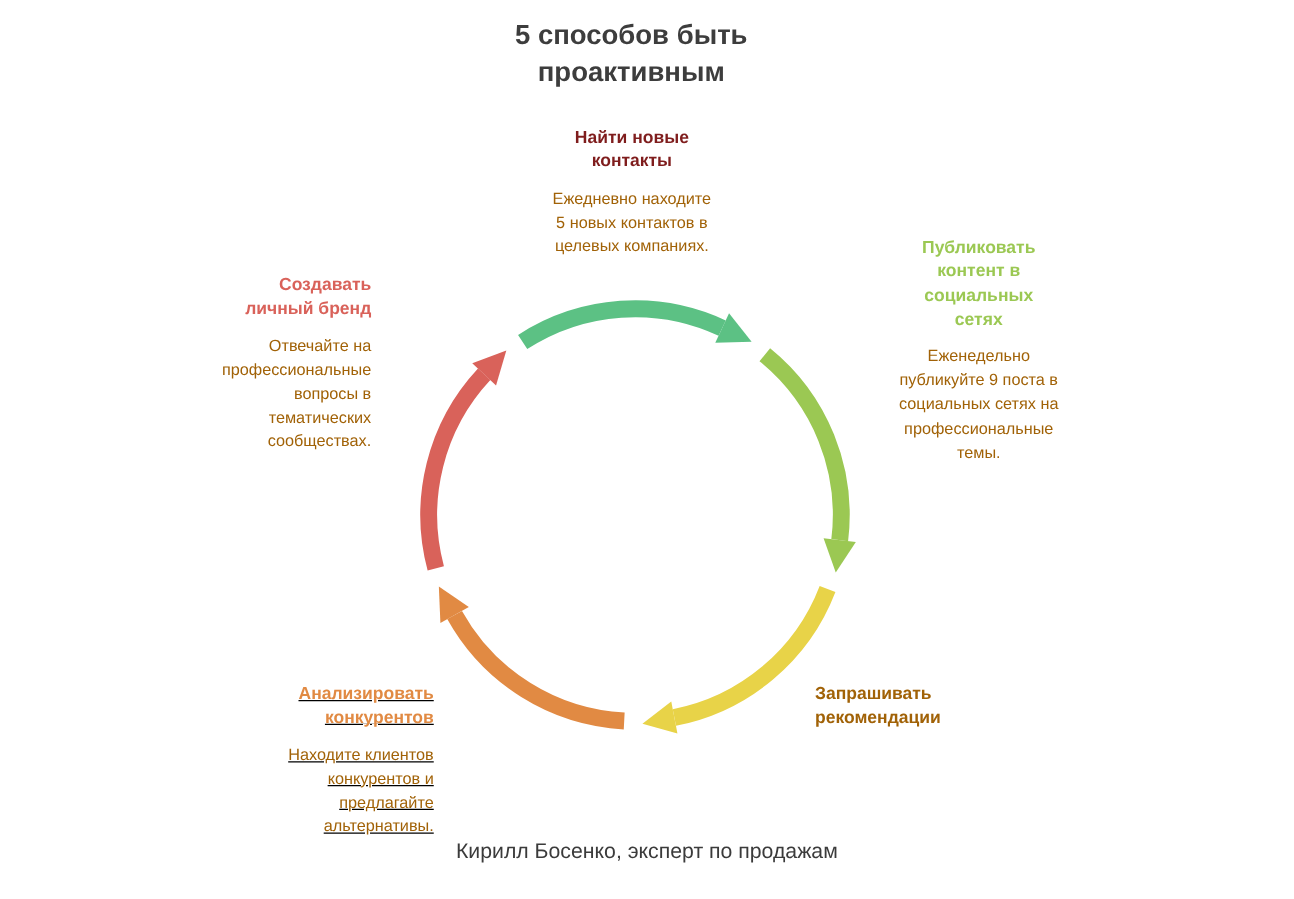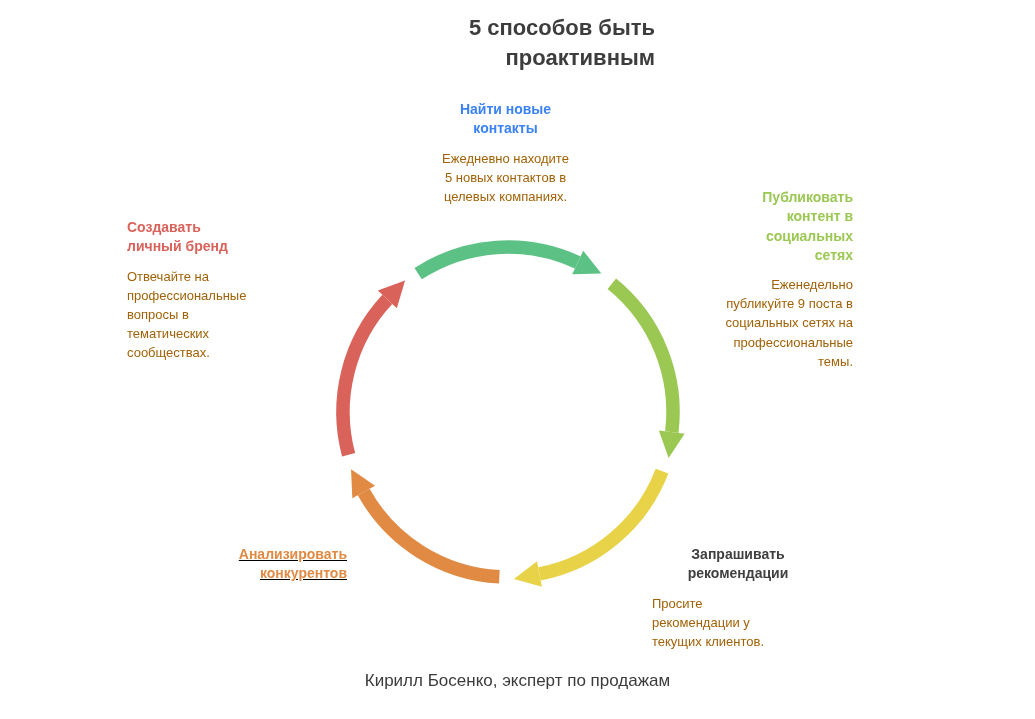--- a/index.html
+++ b/index.html
@@ -9,21 +9,21 @@
     width: 1035px;
     height: 719px;
     font-family: "Liberation Sans", sans-serif;
     overflow: hidden;
   }
   .title {
     position: absolute;
     left: 355px;
     top: 13px;
     width: 300px;
-    text-align: right;
+    text-align: center;
     font-size: 22px;
     font-weight: bold;
     color: #3d3d3d;
     line-height: 1.35;
     white-space: pre-line;
   }
   .cycle {
     position: absolute;
     left: 298px;
     top: 202px;
@@ -39,24 +39,24 @@
     white-space: pre-line;
     margin-bottom: 10px;
   }
   .step .desc {
     font-size: 13px;
     color: #a16207;
     line-height: 1.47;
     white-space: pre-line;
   }
   .step-top          { left: 418px; top: 100px; width: 175px; text-align: center; }
-  .step-right        { left: 681px; top: 188px; width: 172px; text-align: right; }
+  .step-right        { left: 697px; top: 188px; width: 172px; text-align: center; }
   .step-bottom-right { left: 652px; top: 545px; width: 172px; text-align: left; }
   .step-bottom-left  { left: 175px; top: 545px; width: 172px; text-align: right; text-decoration: underline; }
-  .step-left         { left: 127px; top: 218px; width: 170px; text-align: left; }
+  .step-left         { left: 127px; top: 218px; width: 170px; text-align: right; }
   .footer {
     position: absolute;
     left: 0;
     top: 671px;
     width: 1035px;
     text-align: center;
     font-size: 17px;
     color: #3b3b3b;
   }
 </style>
@@ -73,50 +73,51 @@
     <polygon points="370.60,255.91 386.67,231.69 360.87,228.52" fill="#9bc853"></polygon>
     <path d="M 364.04 269.13 A 165 165 0 0 1 241.48 371.97" fill="none" stroke="#e8d348" stroke-width="13.5"></path>
     <polygon points="215.96,376.93 243.96,384.73 239.00,359.21" fill="#e8d348"></polygon>
     <path d="M 201.36 374.77 A 165 165 0 0 1 65.69 289.99" fill="none" stroke="#e18a43" stroke-width="13.5"></path>
     <polygon points="53.08,267.25 54.32,296.30 77.06,283.69" fill="#e18a43"></polygon>
     <path d="M 50.62 252.71 A 165 165 0 0 1 89.33 97.47" fill="none" stroke="#d9625a" stroke-width="13.5"></path>
     <polygon points="107.06,78.46 79.82,88.60 98.83,106.34" fill="#d9625a"></polygon>
   </svg>
 
 <div class="step step-top">
-  <div class="label" style="color: #3b82f6;">Найти новые
+  <div class="label" style="color: #7f1d1d;">Найти новые
 контакты</div>
   <div class="desc">Ежедневно находите
 5 новых контактов в
 целевых компаниях.</div>
 </div>
 
 <div class="step step-right">
   <div class="label" style="color: rgb(155, 200, 83);">Публиковать
 контент в
 социальных
 сетях</div>
   <div class="desc">Еженедельно
 публикуйте 9 поста в
 социальных сетях на
 профессиональные
 темы.</div>
 </div>
 
 <div class="step step-bottom-right">
-  <div class="label" style="color: #404040; text-align: center;">Запрашивать
+  <div class="label" style="color: #a16207;">Запрашивать
 рекомендации</div>
-  <div class="desc">Просите
-рекомендации у
-текущих клиентов.</div>
 </div>
 
 <div class="step step-bottom-left">
   <div class="label" style="color: rgb(225, 138, 67);">Анализировать
 конкурентов</div>
+  <div class="desc">Находите клиентов
+конкурентов и
+предлагайте
+альтернативы.</div>
 </div>
 
 <div class="step step-left">
   <div class="label" style="color: rgb(217, 98, 90);">Создавать
 личный бренд</div>
   <div class="desc">Отвечайте на
 профессиональные
 вопросы в
 тематических
 сообществах.</div>

